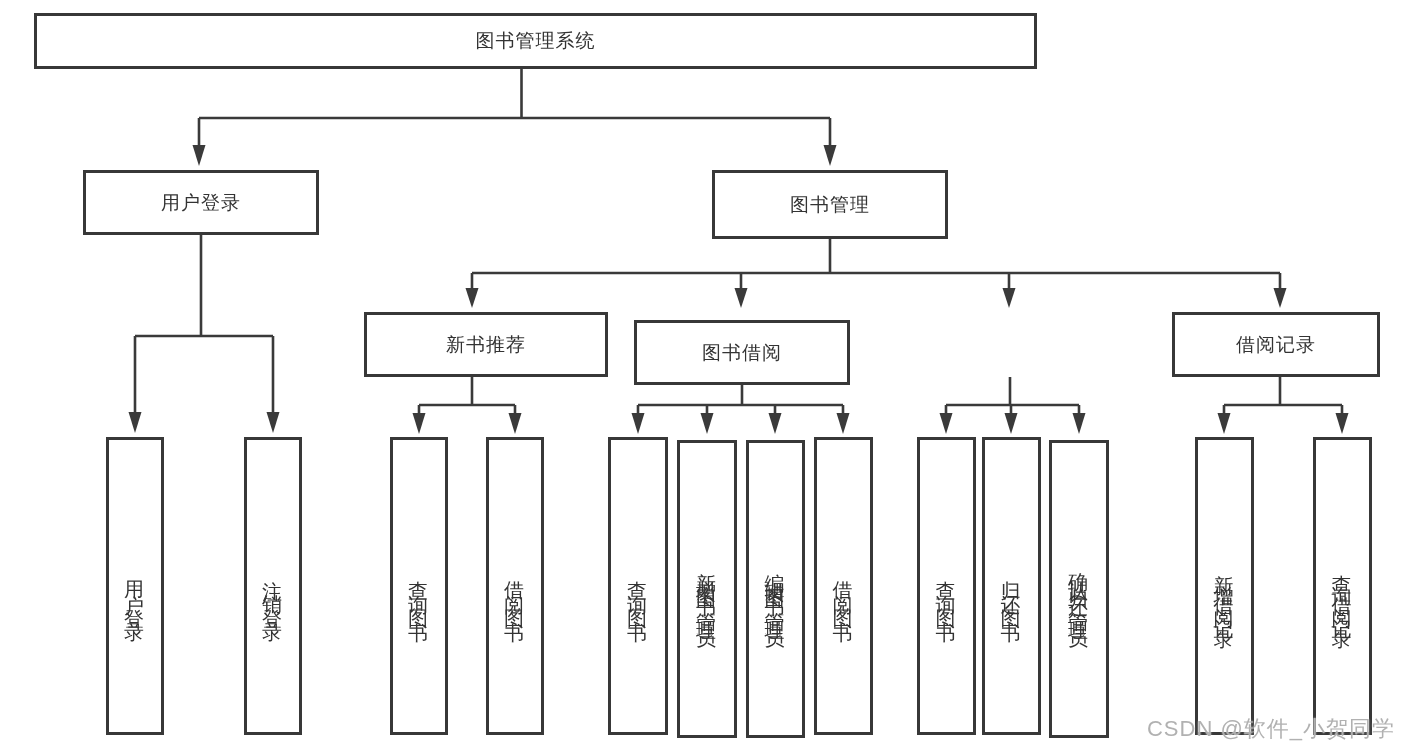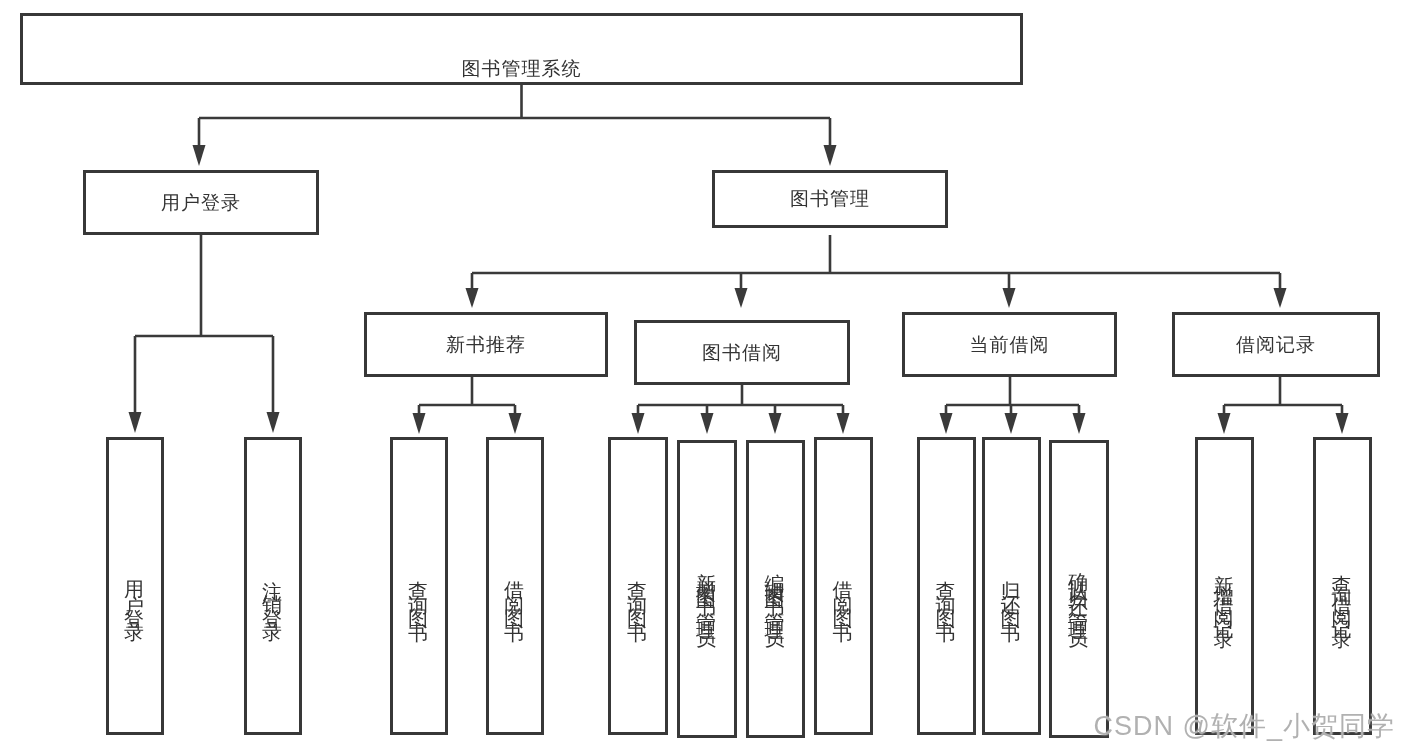--- a/index.html
+++ b/index.html
@@ -51,21 +51,21 @@
     white-space: nowrap;
     color: #333333;
   }
   .ls4 { letter-spacing: 14px; margin-bottom: -14px; }
   .ls6 { letter-spacing: 11px; margin-bottom: -11px; }
   .ls9 { letter-spacing: 8px;  margin-bottom: -8px; }
   #watermark {
     position: absolute;
     right: 10px;
     bottom: 3px;
-    font-size: 27px;
+    font-size: 22px;
     color: rgba(173, 173, 173, 0.95);
     letter-spacing: 1px;
     text-shadow: 0 0 2px #ffffff;
     white-space: nowrap;
   }
 </style>
 </head>
 <body>
 
 <div id="canvas">
@@ -103,39 +103,36 @@
       <polygon points="768.5,413 781.5,413 775,434"></polygon>
       <polygon points="836.5,413 849.5,413 843,434"></polygon>
       <polygon points="939.5,413 952.5,413 946,434"></polygon>
       <polygon points="1004.5,413 1017.5,413 1011,434"></polygon>
       <polygon points="1072.5,413 1085.5,413 1079,434"></polygon>
       <polygon points="1217.5,413 1230.5,413 1224,434"></polygon>
       <polygon points="1335.5,413 1348.5,413 1342,434"></polygon>
     </g>
   </svg>
 
-  <div class="box" style="left:20px; top:13px; width:1003px; height:72px;align-items:flex-end;">
+  <div class="box" style="left:34px; top:13px; width:1003px; height:56px;">
     <span class="root-label">图书管理系统</span>
   </div>
 
   <div class="box" style="left:83px; top:170px; width:236px; height:65px;">
     <span class="h-label">用户登录</span>
   </div>
-  <div class="box" style="left:712px; top:170px; width:236px; height:58px;">
+  <div class="box" style="left:712px; top:170px; width:236px; height:69px;">
     <span class="h-label">图书管理</span>
   </div>
 
   <div class="box" style="left:364px; top:312px; width:244px; height:65px;">
     <span class="h-label">新书推荐</span>
   </div>
   <div class="box" style="left:634px; top:312px; width:216px; height:65px;margin-top:8px;">
     <span class="h-label">图书借阅</span>
-  </div>
-  <div class="box" style="left:902px; top:312px; width:215px; height:65px;">
-    <span class="h-label">当前借阅</span>
   </div>
   <div class="box" style="left:1172px; top:312px; width:208px; height:65px;">
     <span class="h-label">借阅记录</span>
   </div>
 
   <div class="box" style="left:106px; top:437px; width:58px; height:298px;">
     <span class="v-label ls4">用户登录</span>
   </div>
   <div class="box" style="left:244px; top:437px; width:58px; height:298px;">
     <span class="v-label ls4">注销登录</span>

